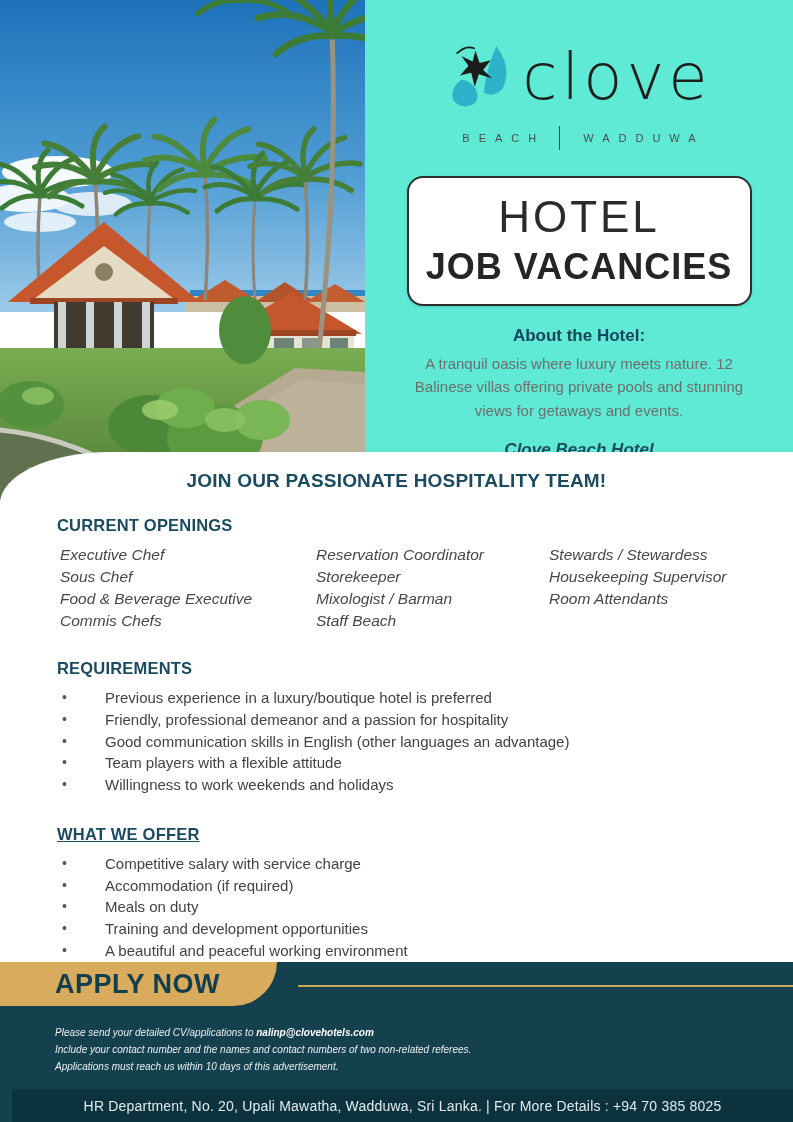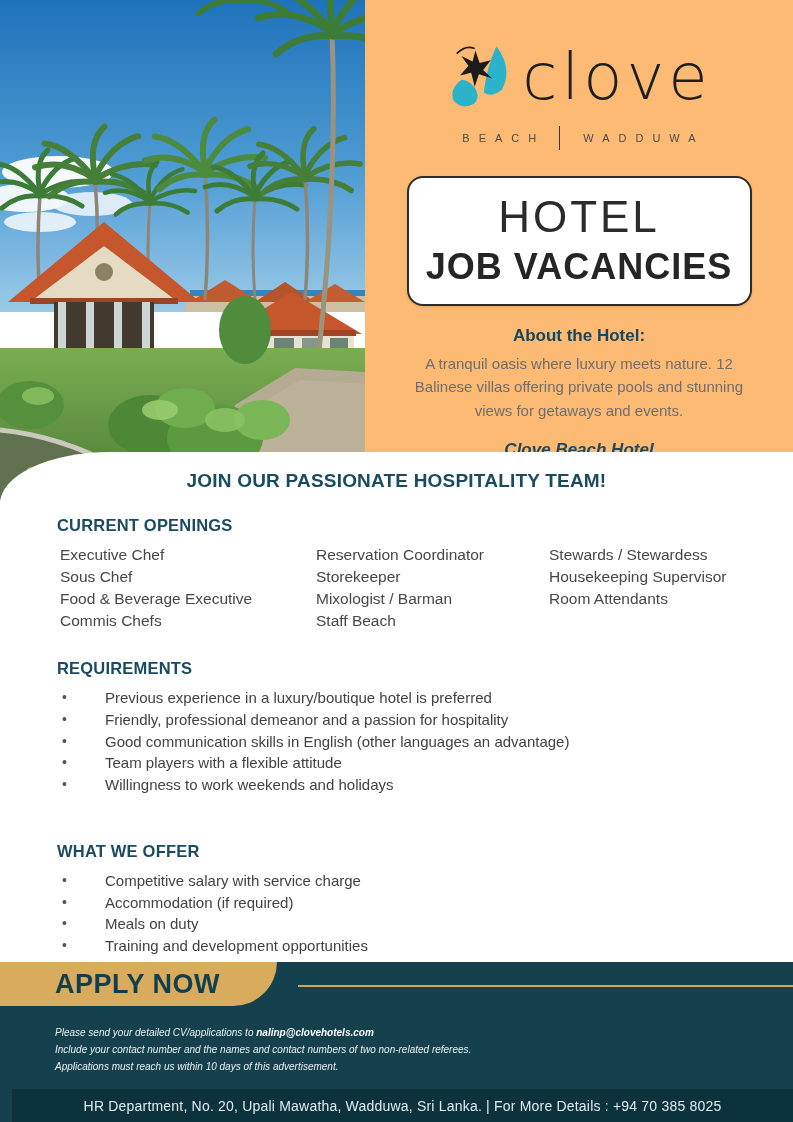--- a/index.html
+++ b/index.html
@@ -4,21 +4,21 @@
 <style>
   * { margin:0; padding:0; box-sizing:border-box; }
   html,body { background:#ffffff; }
   body { font-family:"Liberation Sans","DejaVu Sans",sans-serif; }
   .page { position:relative; width:793px; height:1122px; margin:0 auto; background:#ffffff; overflow:hidden; }
 
   
   .hero { position:relative; height:500px; }
   .hero-photo { position:absolute; left:0; top:0; width:365px; height:500px; }
   .hero-photo svg { display:block; width:100%; height:100%; }
-  .hero-right { position:absolute; left:365px; top:0; width:428px; height:460px; background:#fdba74; }
+  .hero-right { position:absolute; left:365px; top:0; width:428px; height:460px; background:#5eead4; }
 
   .logo-block { margin-top:38px; display:flex; justify-content:center; align-items:center; gap:6px; }
   .logo-icon { width:70px; height:78px; }
   .logo-text { font-family:"DejaVu Sans",sans-serif; font-weight:300; font-size:64px; color:#1e1e1e; letter-spacing:4px; line-height:1; }
   .logo-tagline { margin-top:10px; display:flex; justify-content:center; align-items:center; gap:14px; }
   .logo-tagline span { font-size:11px; letter-spacing:9px; color:#4c4c4c; text-indent:9px; }
   .tag-divider { width:1px; height:24px; background:#3a3a3a; }
 
   .vacancy-box { width:345px; margin:26px auto 0 auto; background:#ffffff; border:2px solid #2c2c2c; border-radius:16px; padding:14px 8px 16px 8px; text-align:center; box-shadow:0 1px 3px rgba(0,0,0,0.12); }
   .vacancy-line1 { font-size:44px; letter-spacing:3px; color:#2b2b2b; font-weight:400; }
@@ -29,32 +29,32 @@
   .about-body { margin-top:6px; font-size:15px; line-height:1.55; color:#6e6e6e; }
   .about-hotel { margin-top:18px; font-size:17px; font-weight:700; font-style:italic; color:#1d4a5e; }
   .about-location { font-size:16px; font-weight:700; font-style:italic; color:#1d4a5e; }
 
   
   .content { position:relative; margin-top:-48px; height:510px; background:#ffffff; border-top-left-radius:110px 52px; padding-top:18px; }
   .join-heading { text-align:center; font-size:19px; font-weight:700; color:#1b4b61; letter-spacing:0.2px; }
 
   .section-heading { font-size:16.5px; font-weight:700; color:#1b4b61; letter-spacing:0.2px; margin-left:57px; }
   .openings-heading { margin-top:24px; }
-  .jobs-columns { display:flex; margin:9px 0 0 60px; }
+  .jobs-columns { display:flex; margin:9px 0 0 60px;font-style:italic; }
   .jobs-col { display:flex; flex-direction:column; }
   .jobs-col.c1 { width:256px; }
   .jobs-col.c2 { width:233px; }
   .jobs-col p { font-size:15.5px; color:#474747; line-height:1.42; }
 
   .req-heading { margin-top:27px; }
   .bullet-list { list-style:none; margin:9px 0 0 0; }
   .bullet-list li { position:relative; padding-left:105px; font-size:15px; color:#424242; line-height:1.45; }
   .bullet-list li::before { content:"\2022"; position:absolute; left:62px; top:0; color:#555; font-size:14px; }
 
-  .offer-heading { margin-top:46px; }
+  .offer-heading { margin-top:29px;text-decoration:underline; }
 
   
   .apply-section { position:relative; height:160px; background:#15414f; }
   .apply-banner { position:absolute; left:0; top:0; width:277px; height:44px; background:#d9ab5d; border-bottom-right-radius:55px; display:flex; align-items:center; padding-left:55px;text-align:center; }
   .apply-banner-label { font-size:27px; font-weight:700; color:#123f4e; letter-spacing:0.5px; }
   .gold-line { position:absolute; left:298px; right:0; top:23px; height:2px; background:#cfa757; }
   .apply-text { padding:62px 40px 0 55px; color:#e9eff1; font-size:10px; line-height:1.7;font-style:italic; }
   .apply-text strong { color:#ffffff; font-weight:700; }
   .footer-bar { position:absolute; left:12px; right:0; bottom:0; height:33px; background:#0c323d; display:flex; align-items:center; justify-content:center; }
   .footer-text { color:#e1ebee; font-size:14px; letter-spacing:0.2px; }

